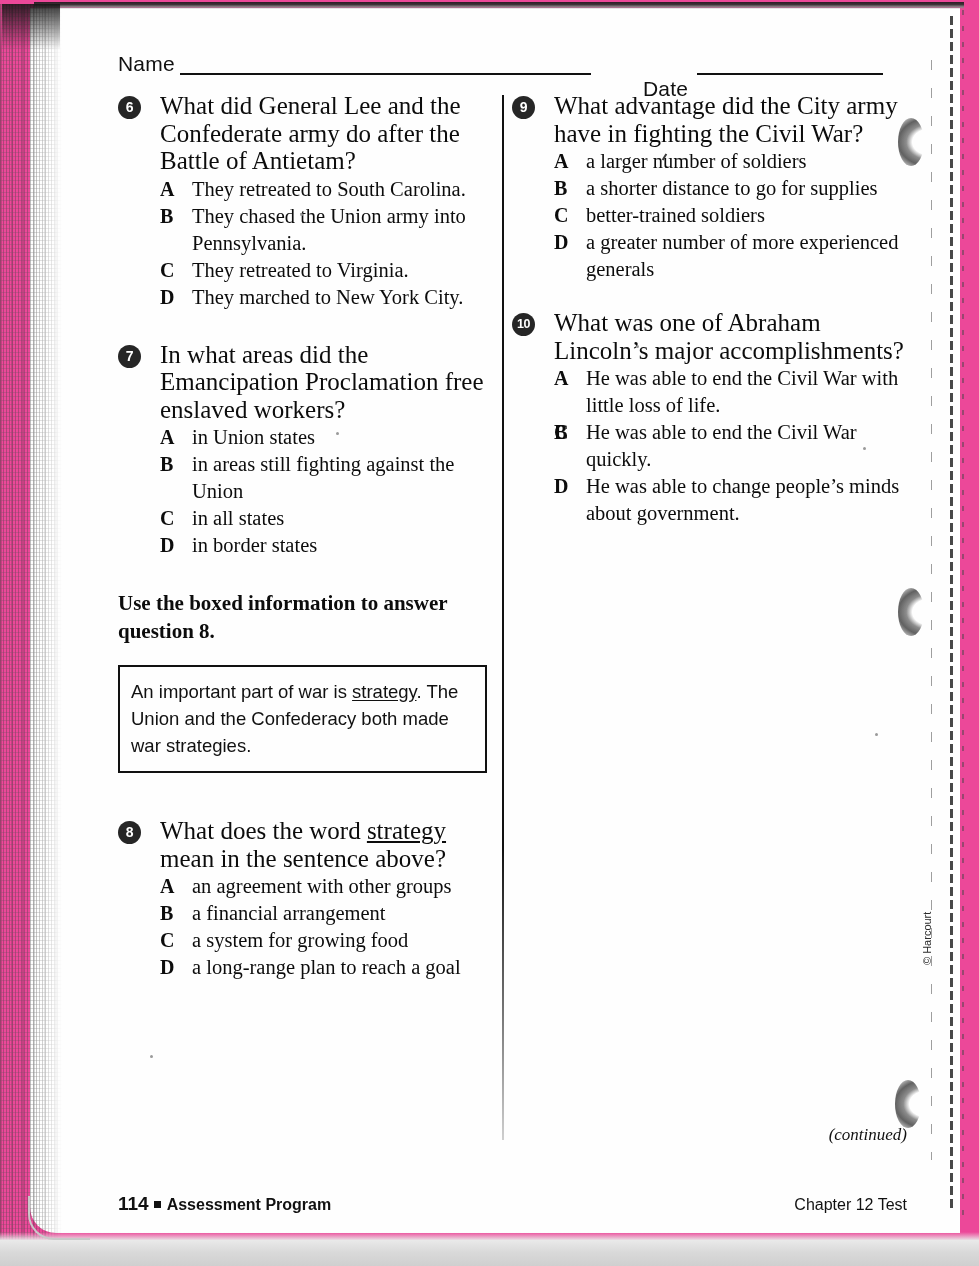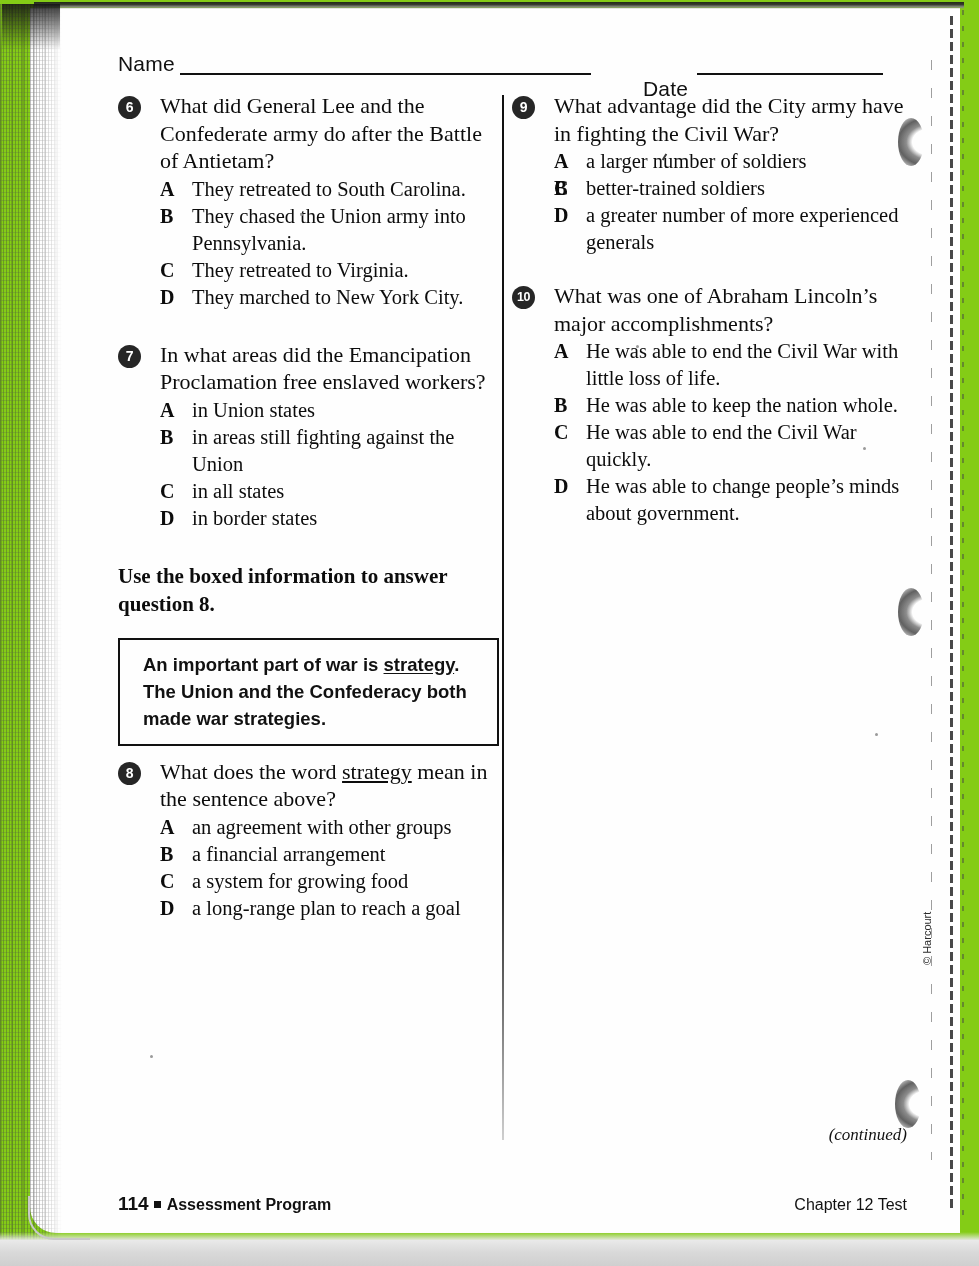--- a/index.html
+++ b/index.html
@@ -12,21 +12,21 @@
     font-family: "Liberation Serif", serif;
     -webkit-font-smoothing: antialiased;
   }
 
   
   #scan {
     position: relative;
     width: 979px;
     height: 1266px;
     overflow: hidden;
-    background: #84cc16;
+    background: #ec4899;
   }
 
   
   .sheet {
     position: absolute;
     left: 30px;
     top: 8px;
     width: 930px;
     height: 1225px;
     background: #fefefe;
@@ -191,21 +191,21 @@
     font-size: 14px;
     font-weight: bold;
     line-height: 23px;
     text-align: center;
     letter-spacing: -.5px;
   }
   .badge.wide { font-size: 12.5px; }
 
   .qtext {
     margin-left: 42px;
-    font-size: 22px;
+    font-size: 25px;
     line-height: 27.5px;
     color: #0c0c0c;
   }
 
   .choices {
     margin: 0;
     padding: 0;
     list-style: none;
     margin-left: 42px;
     margin-top: 1px;
@@ -229,29 +229,28 @@
     font-size: 21px;
     line-height: 28px;
     font-weight: bold;
     color: #0c0c0c;
     margin: 30px 0 20px 0;
   }
 
   
   .boxed {
     border: 2px solid #111;
-    padding: 11px 12px 12px 23px;
+    padding: 11px 12px 12px 11px;
     font-family: "Liberation Sans", sans-serif;
     font-size: 18.5px;
     line-height: 27px;
     color: #111;
     width: 342px;
     box-sizing: content-box;
-    margin-bottom: 12px;
-    font-weight: bold;
+    margin-bottom: 44px;
   }
   .ul { text-decoration: underline; text-underline-offset: 2px; }
 
   
   .continued {
     position: absolute;
     right: 72px;
     top: 1125px;
     font-style: italic;
     font-size: 17px;
@@ -424,20 +423,21 @@
     <div class="qblock">
       <div class="badge">9</div>
       <div class="qtext">What advantage did the City army have in fighting the Civil War?</div>
       <ul class="choices">
         <li class="choice">
           <span class="ltr">A</span>
           <span>a larger number of soldiers</span>
         </li>
         <li class="choice">
           <span class="ltr">B</span>
+          <span>a shorter distance to go for supplies</span>
         </li>
         <li class="choice">
           <span class="ltr">C</span>
           <span>better-trained soldiers</span>
         </li>
         <li class="choice">
           <span class="ltr">D</span>
           <span>a greater number of more experienced generals</span>
         </li>
       </ul>
@@ -446,21 +446,20 @@
     <div class="qblock" style="">
       <div class="badge wide">10</div>
       <div class="qtext">What was one of Abraham Lincoln’s major accomplishments?</div>
       <ul class="choices">
         <li class="choice">
           <span class="ltr">A</span>
           <span>He was able to end the Civil War with little loss of life.</span>
         </li>
         <li class="choice">
           <span class="ltr">B</span>
-          <span>He was able to keep the nation whole.</span>
         </li>
         <li class="choice">
           <span class="ltr">C</span>
           <span>He was able to end the Civil War quickly.</span>
         </li>
         <li class="choice">
           <span class="ltr">D</span>
           <span>He was able to change people’s minds about government.</span>
         </li>
       </ul>

